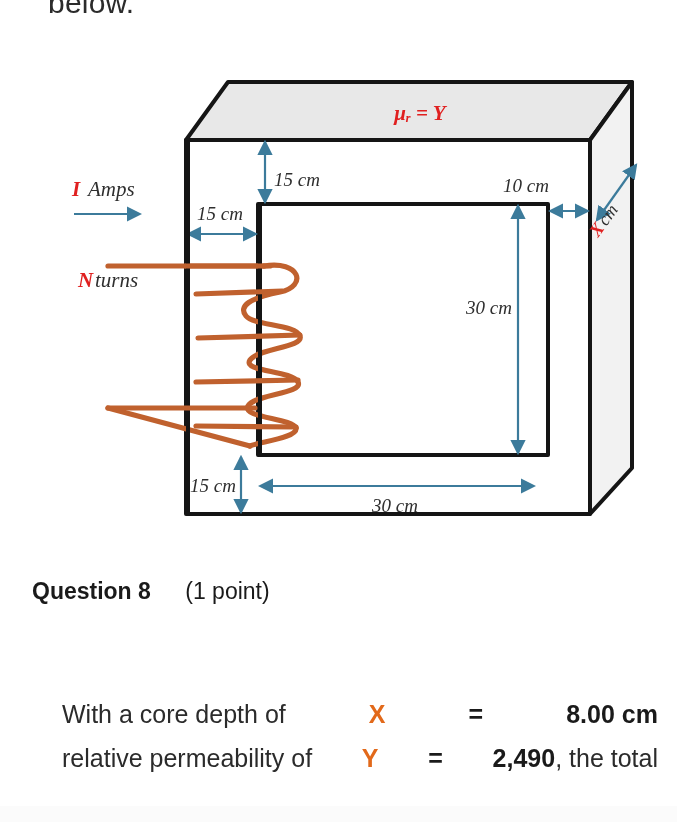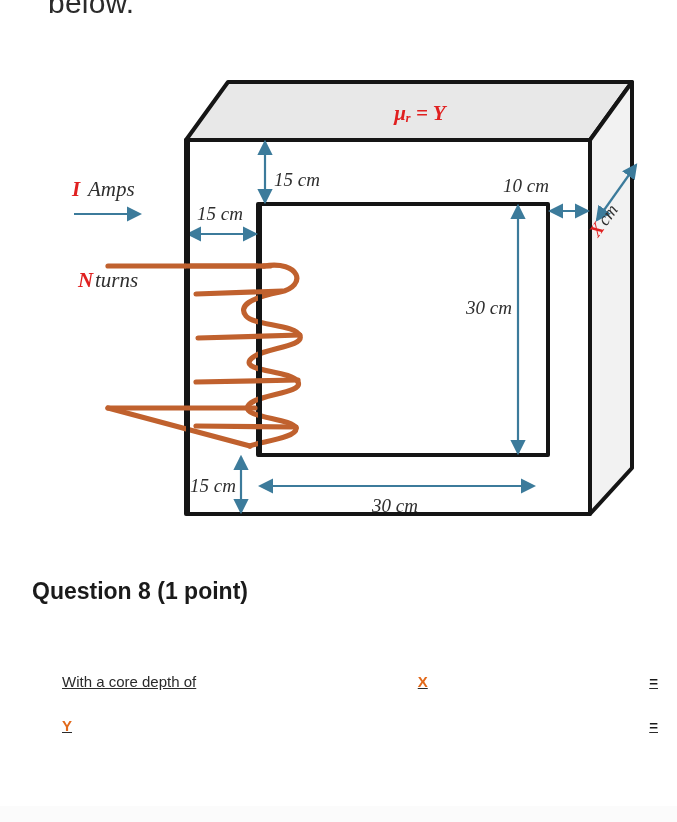--- a/index.html
+++ b/index.html
@@ -85,34 +85,34 @@
   .question-head {
     position: absolute;
     left: 32px;
     top: 578px;
     font-size: 23px;
     font-weight: bold;
     color: #1a1a1a;
     white-space: nowrap;
   }
   .question-head .pts {
-    font-weight: bold;
+    font-weight: normal;
+    margin-left: 28px;
   }
 
   .question-body {
     position: absolute;
     left: 62px;
-    top: 660px;
+    top: 692px;
     width: 600px;
-    font-size: 15px;
+    font-size: 25px;
     line-height: 44px;
     color: #2b2b2b;
     text-align: justify;
     text-justify: inter-word;
-    text-decoration: underline;
   }
   .question-body .line {
     display: block;
     white-space: nowrap;
   }
   .question-body .line.just {
     display: flex;
     justify-content: space-between;
     width: 596px;
   }
@@ -221,20 +221,23 @@
 <div class="question-head">
   <span>Question 8</span>
   <span class="pts">(1 point)</span>
 </div>
 
 <div class="question-body">
   <span class="line just">
     <span>With  a  core  depth  of</span>
     <span class="hl">X</span>
     <span class="bold">=</span>
+    <span class="bold">8.00 cm</span>
   </span>
   <span class="line just">
+    <span>relative permeability of</span>
     <span class="hl">Y</span>
     <span class="bold">=</span>
+    <span><span class="bold">2,490</span><span>, the total</span></span>
   </span>
 </div>
 
 <div class="bottom-fade"></div>
 
 </body></html>

